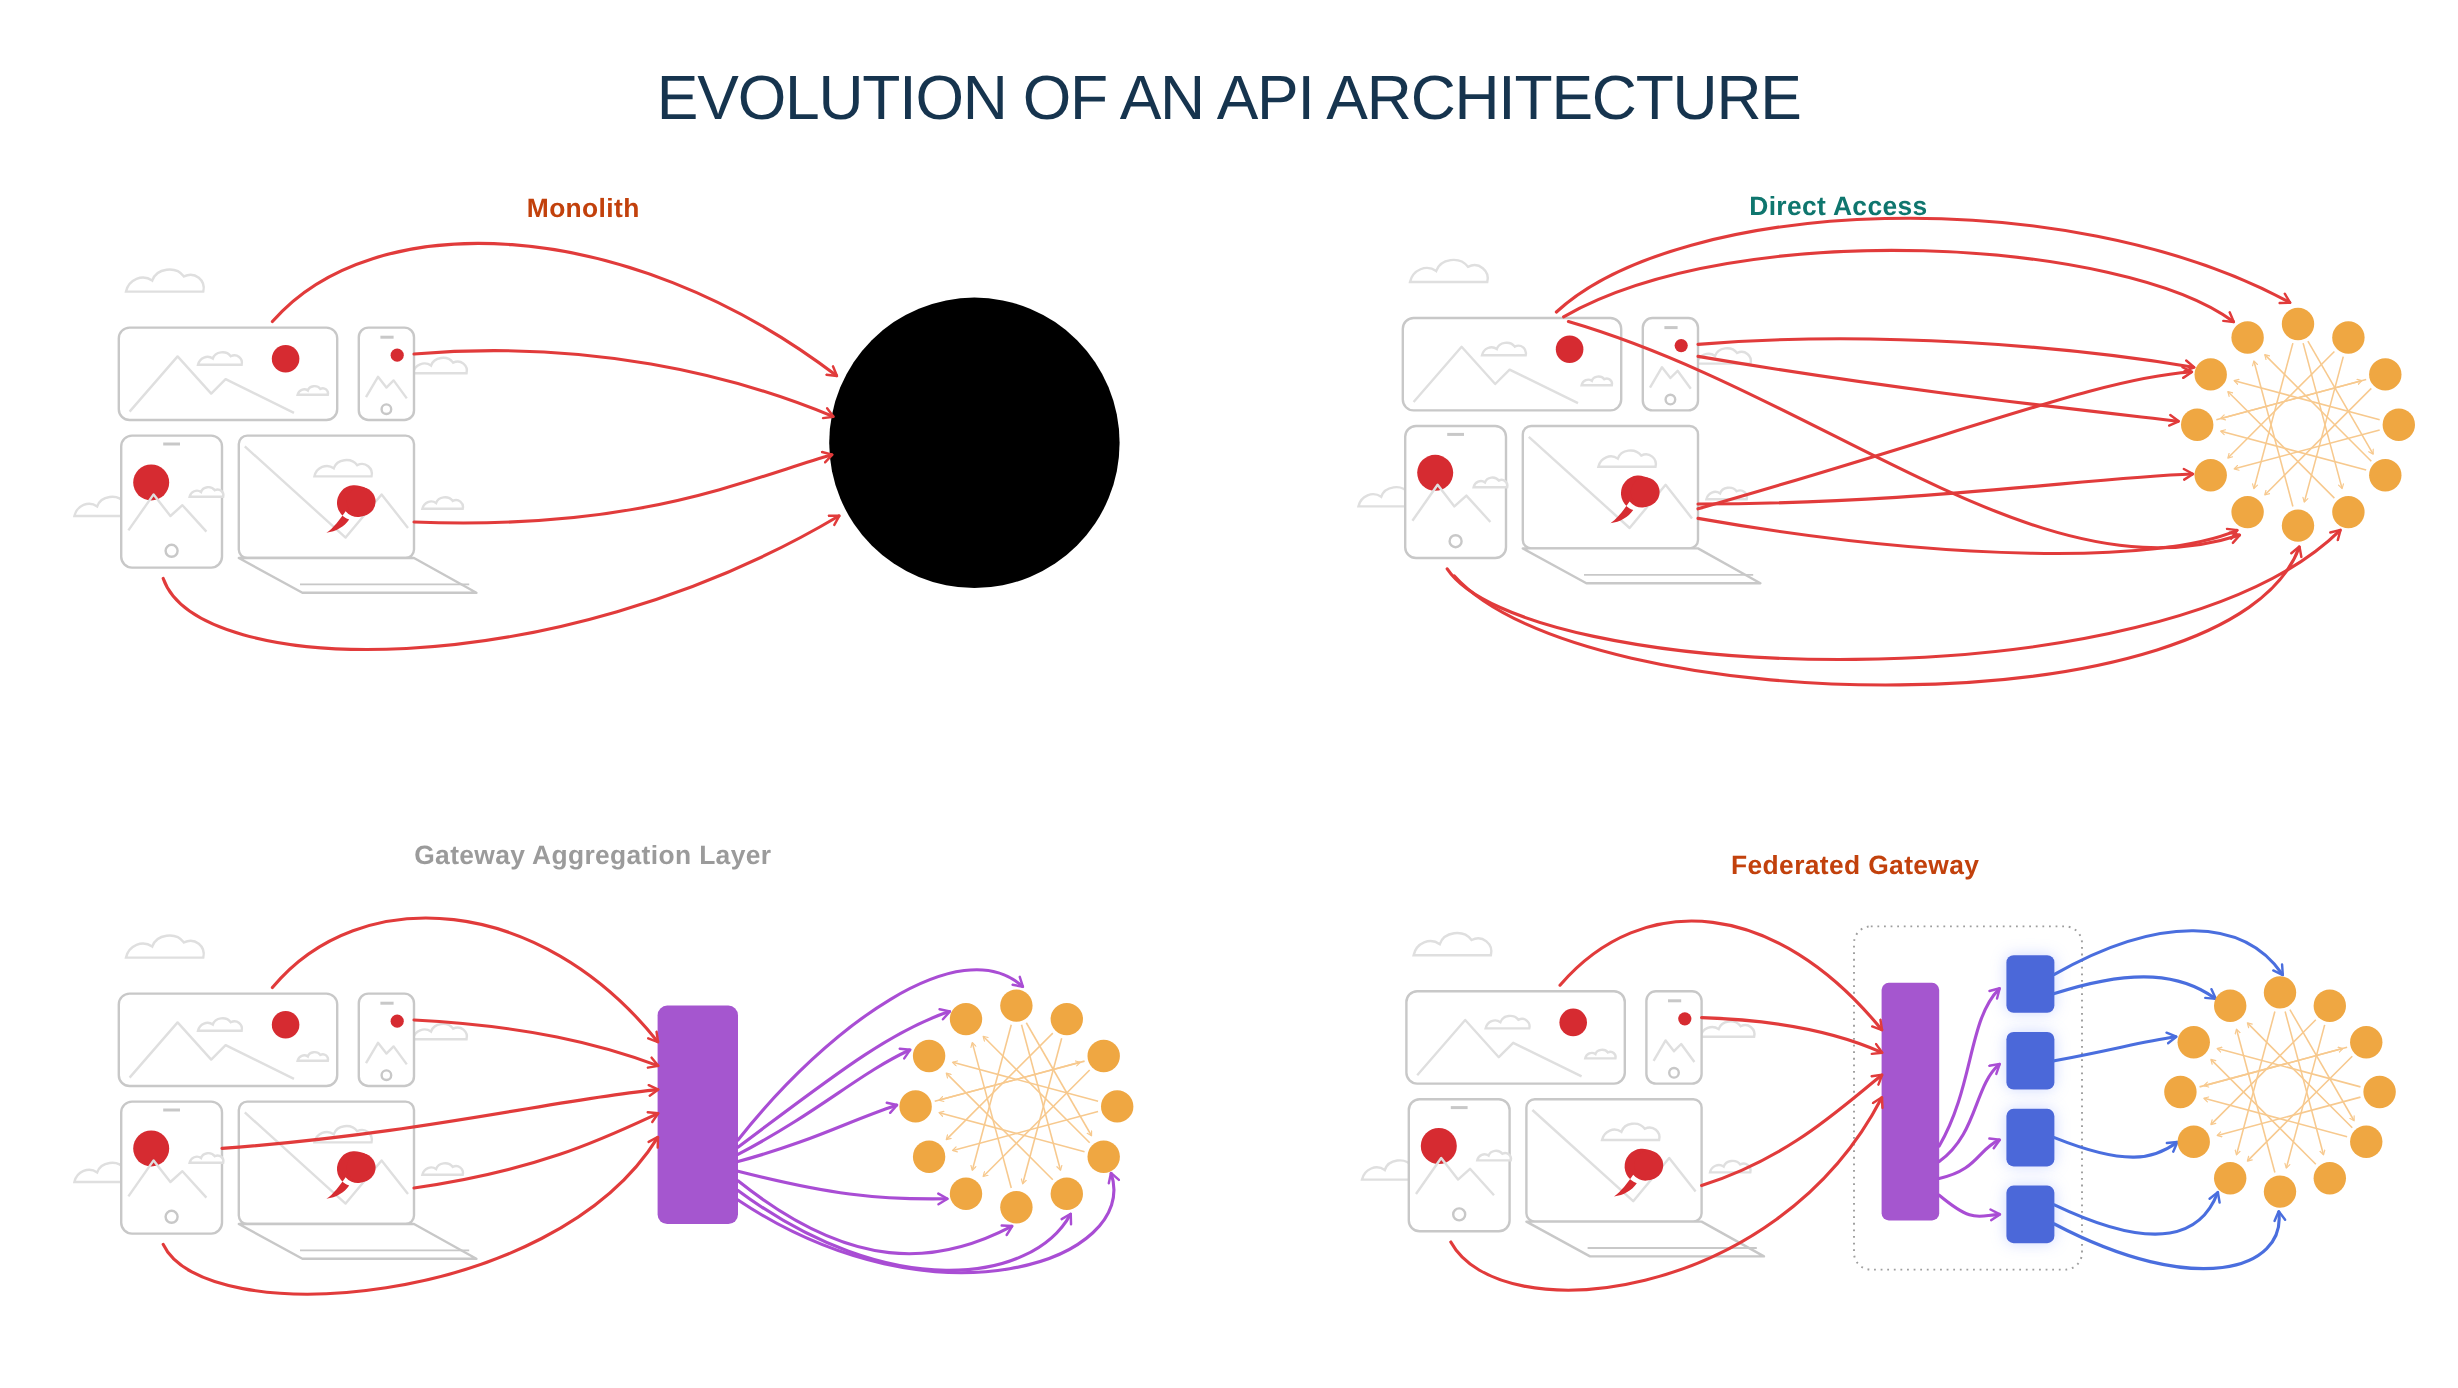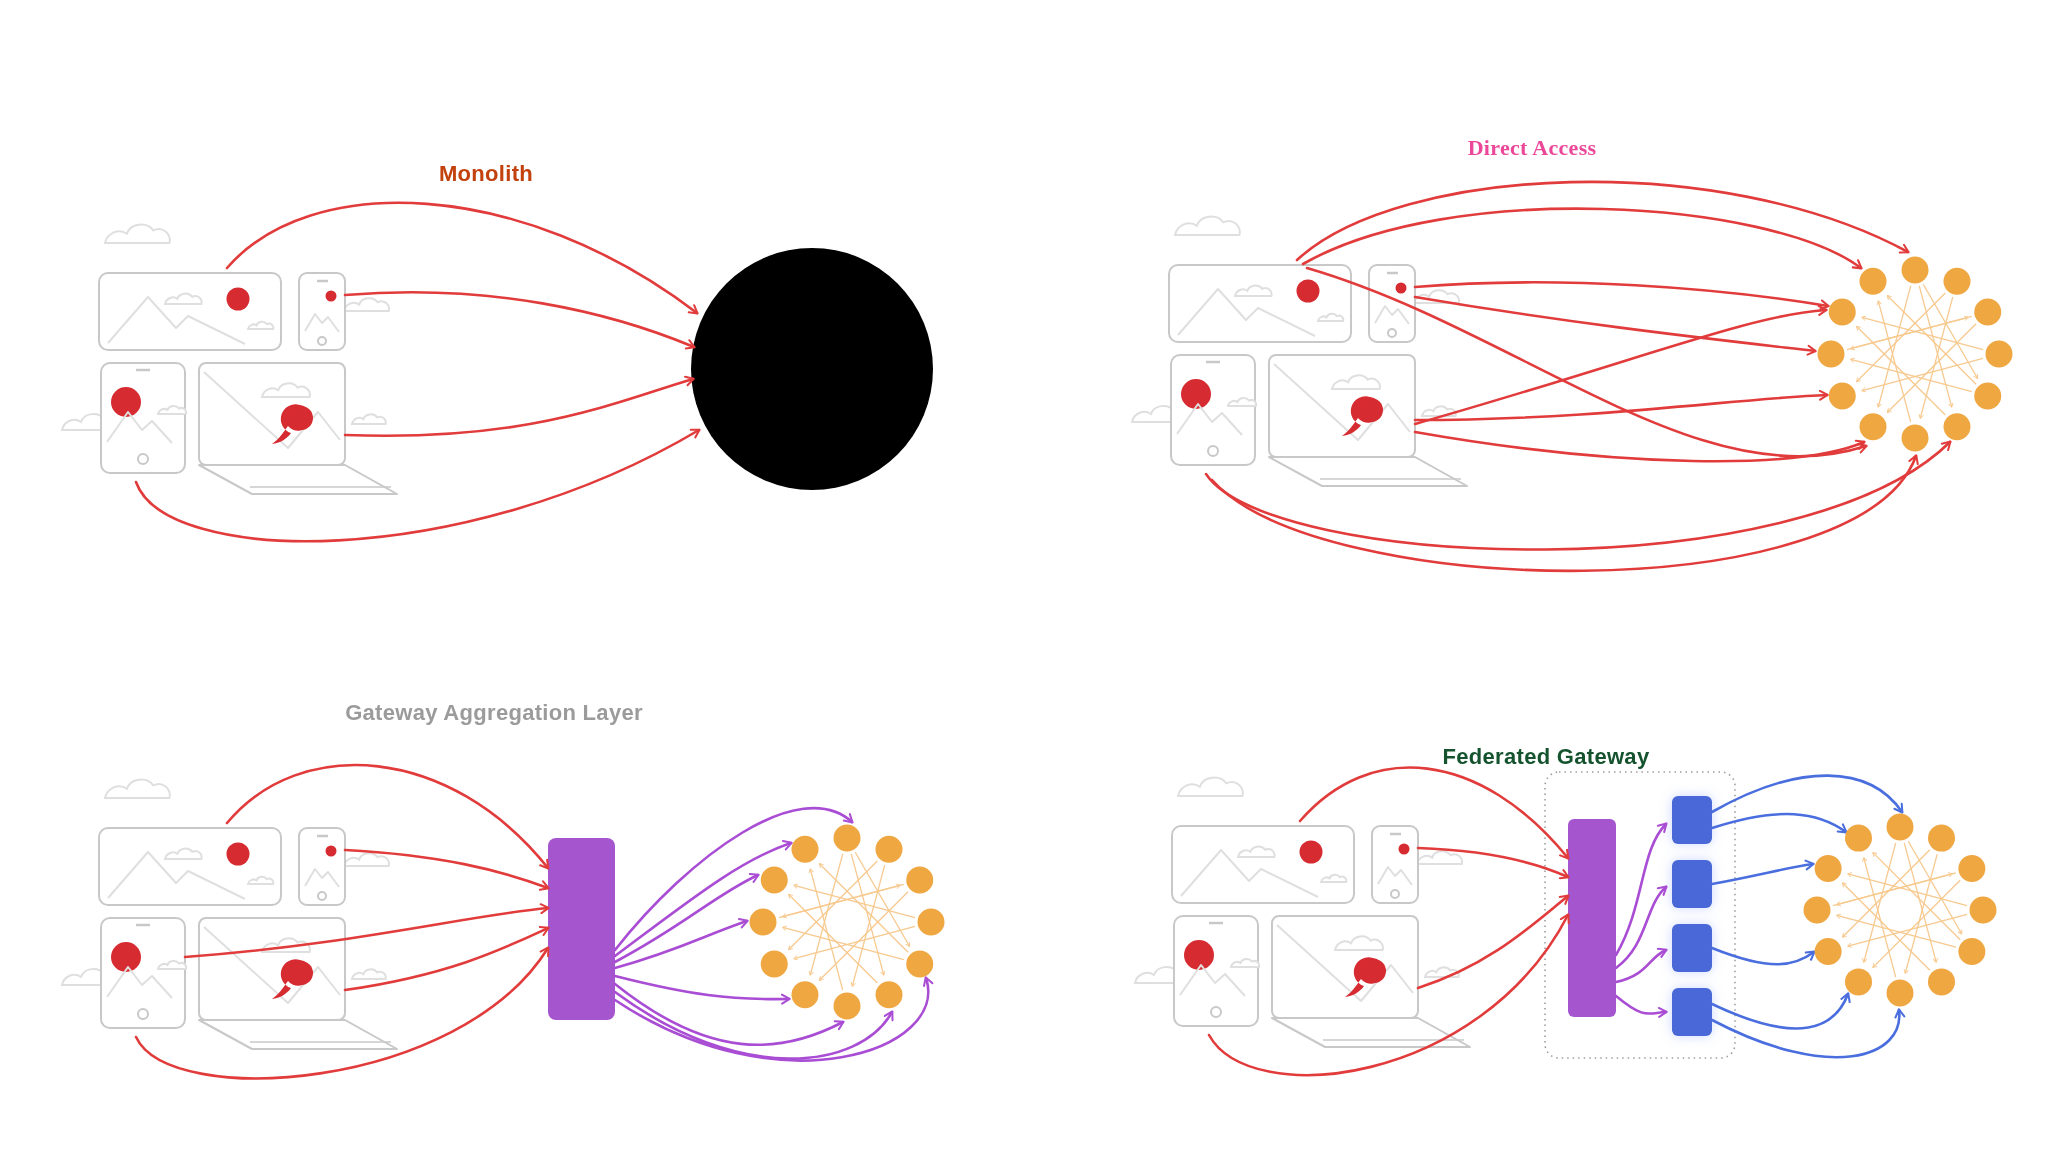--- a/index.html
+++ b/index.html
@@ -8,25 +8,26 @@
   #page-title{position:absolute;top:52px;left:0;width:100%;text-align:center;
           font-size:52px;font-weight:500;letter-spacing:-1px;white-space:nowrap;}
   .panel-label{position:absolute;transform:translate(-50%,-50%);font-size:22px;font-weight:600;
           letter-spacing:.3px;white-space:nowrap;}
   #diagram{position:absolute;left:0;top:0;}
 </style>
 </head>
 <body>
 
 <div id="canvas" style="background: rgb(255, 255, 255);">
+  <div id="page-title" style="color: rgb(22, 52, 78);">EVOLUTION OF AN API ARCHITECTURE</div>
 
   <div class="panel-label" style="left: 486px; top: 174px; color: #c2410c;">Monolith</div>
-  <div class="panel-label" style="left: 1532px; top: 148px; color: #ec4899; font-family: Liberation Serif, serif;">Direct Access</div>
+  <div class="panel-label" style="left: 1532px; top: 172px; color: #0f766e;">Direct Access</div>
   <div class="panel-label" style="left: 494px; top: 713px; color: rgb(155, 155, 155);">Gateway Aggregation Layer</div>
-  <div class="panel-label" style="left: 1546px; top: 721px; color: #14532d; margin-top: 36px;">Federated Gateway</div>
+  <div class="panel-label" style="left: 1546px; top: 721px; color: #c2410c;">Federated Gateway</div>
 
   <svg id="diagram" width="2048" height="1157" viewBox="0 0 2048 1157">
       <defs>
         <marker id="m-red" viewBox="0 0 9 9" refX="6.5" refY="4.5" markerWidth="4.4" markerHeight="4.4" orient="auto-start-reverse">
           <path d="M1,1 L7,4.5 L1,8" fill="none" stroke="#E13B3B" stroke-width="1.6" stroke-linecap="round" stroke-linejoin="round"></path>
         </marker>
         <marker id="m-purple" viewBox="0 0 9 9" refX="6.5" refY="4.5" markerWidth="4.4" markerHeight="4.4" orient="auto-start-reverse">
           <path d="M1,1 L7,4.5 L1,8" fill="none" stroke="#A94DD4" stroke-width="1.6" stroke-linecap="round" stroke-linejoin="round"></path>
         </marker>
         <marker id="m-blue" viewBox="0 0 9 9" refX="6.5" refY="4.5" markerWidth="4.4" markerHeight="4.4" orient="auto-start-reverse">

